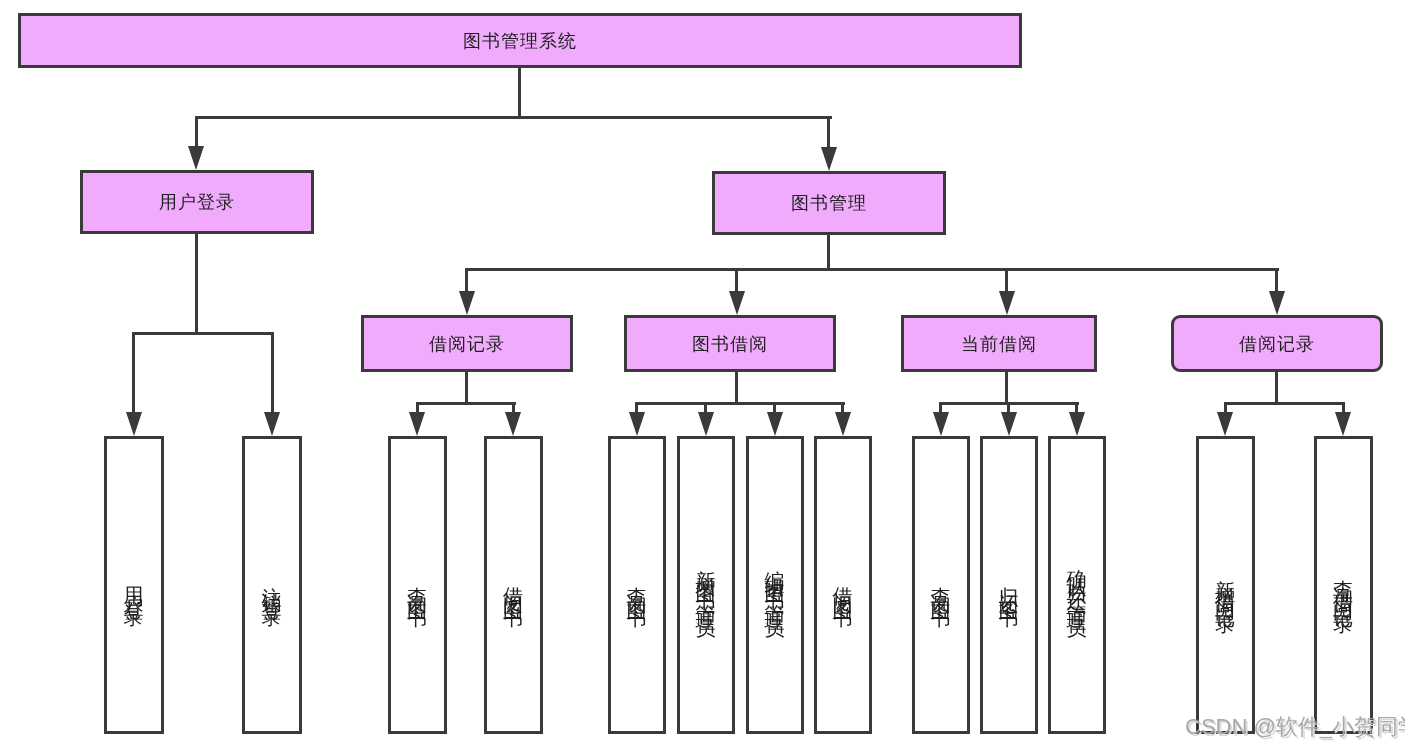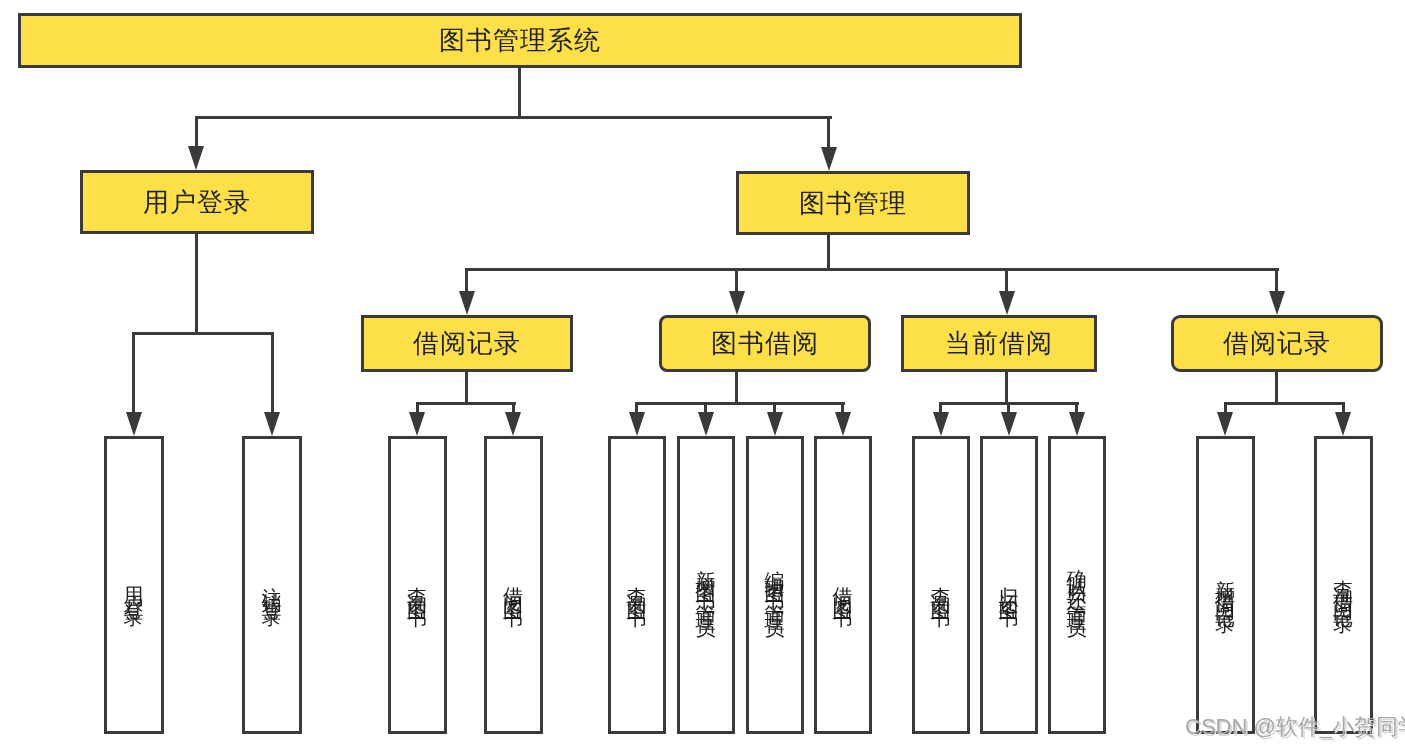--- a/index.html
+++ b/index.html
@@ -1,23 +1,23 @@
 <!DOCTYPE html>
 <html style="--line: #3a3a3a; --text: #1f1f1f; --bg: #ffffff; --wm: #a8a8a8;"><head>
 <meta charset="utf-8">
 <style>
   :root { --line:#3a3a3a; --text:#1f1f1f; --bg:#ffffff; --wm:#a8a8a8; }
   * { box-sizing:border-box; }
   html,body { margin:0; padding:0; background:var(--bg); }
   body { font-family:"Liberation Sans","DejaVu Sans",sans-serif; }
   .stage { position:relative; width:1405px; height:747px; background:var(--bg); overflow:hidden; }
   .node {
-    position:absolute; border:3px solid var(--line); background:#fde047;
+    position:absolute; border:3px solid var(--line); background:#f0abfc;
     display:flex; align-items:center; justify-content:center;
-    font-size:26px; color:var(--text); letter-spacing:1px;
+    font-size:18px; color:var(--text); letter-spacing:1px;
   }
   .leaf {
     position:absolute; border:3px solid var(--line); background:#fff;
     display:flex; align-items:center; justify-content:center;
     writing-mode:vertical-rl; font-size:20px; line-height:1;
     letter-spacing:7px; color:var(--text);
   }
   .vline { position:absolute; width:3px; background:var(--line); }
   .hline { position:absolute; height:3px; background:var(--line); }
   .arrow {
@@ -43,21 +43,21 @@
   <div class="vline" style="left:518px; top:67px; height:52px;"></div>
   <div class="hline" style="left:195px; top:116px; width:637px;"></div>
   <div class="vline" style="left:195px; top:116px; height:32px;"></div>
   <div class="arrow" style="left:188px; top:146px;"></div>
   <div class="vline" style="left:827px; top:116px; height:33px;"></div>
   <div class="arrow" style="left:821px; top:147px;"></div>
 
   <div class="node" style="left:80px; top:170px; width:234px; height:64px;">
     <span>用户登录</span>
   </div>
-  <div class="node" style="left:712px; top:171px; width:234px; height:64px;margin-left:24px;">
+  <div class="node" style="left:712px; top:171px; width:234px; height:64px;">
     <span>图书管理</span>
   </div>
 
   <div class="vline" style="left:195px; top:232px; height:102px;"></div>
   <div class="hline" style="left:132px; top:332px; width:142px;"></div>
   <div class="vline" style="left:132px; top:332px; height:82px;"></div>
   <div class="arrow" style="left:126px; top:412px;"></div>
   <div class="vline" style="left:271px; top:332px; height:82px;"></div>
   <div class="arrow" style="left:264px; top:412px;"></div>
 
@@ -68,21 +68,21 @@
   <div class="vline" style="left:735px; top:268px; height:26px;"></div>
   <div class="arrow" style="left:729px; top:291px;"></div>
   <div class="vline" style="left:1005px; top:268px; height:26px;"></div>
   <div class="arrow" style="left:999px; top:291px;"></div>
   <div class="vline" style="left:1275px; top:268px; height:26px;"></div>
   <div class="arrow" style="left:1269px; top:291px;"></div>
 
   <div class="node" style="left:361px; top:315px; width:212px; height:57px;">
     <span>借阅记录</span>
   </div>
-  <div class="node" style="left:659px; top:315px; width:212px; height:57px;border-radius:8px;">
+  <div class="node" style="left:624px; top:315px; width:212px; height:57px;">
     <span>图书借阅</span>
   </div>
   <div class="node" style="left:901px; top:315px; width:196px; height:57px;">
     <span>当前借阅</span>
   </div>
   <div class="node" style="left:1171px; top:315px; width:212px; height:57px;border-radius:9px;">
     <span>借阅记录</span>
   </div>
 
   <div class="vline" style="left:465px; top:370px; height:35px;"></div>

